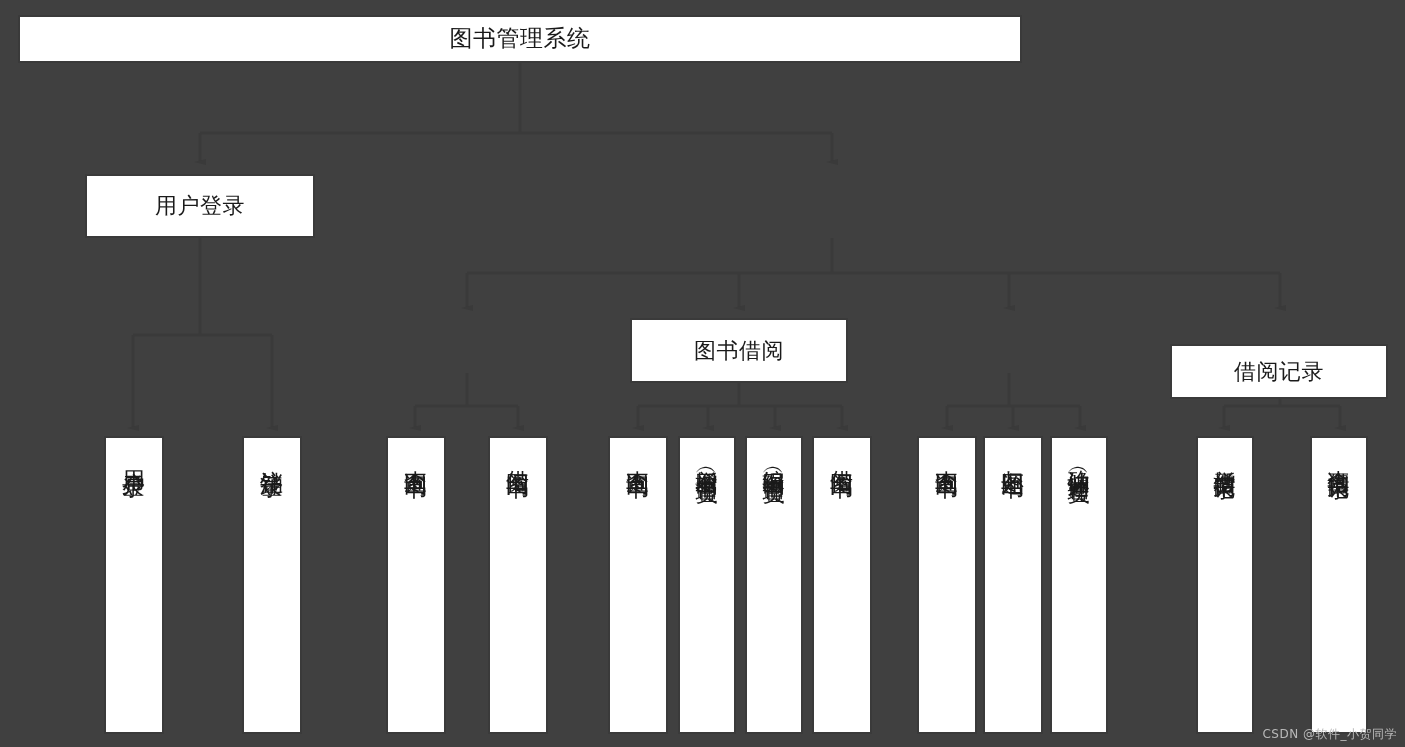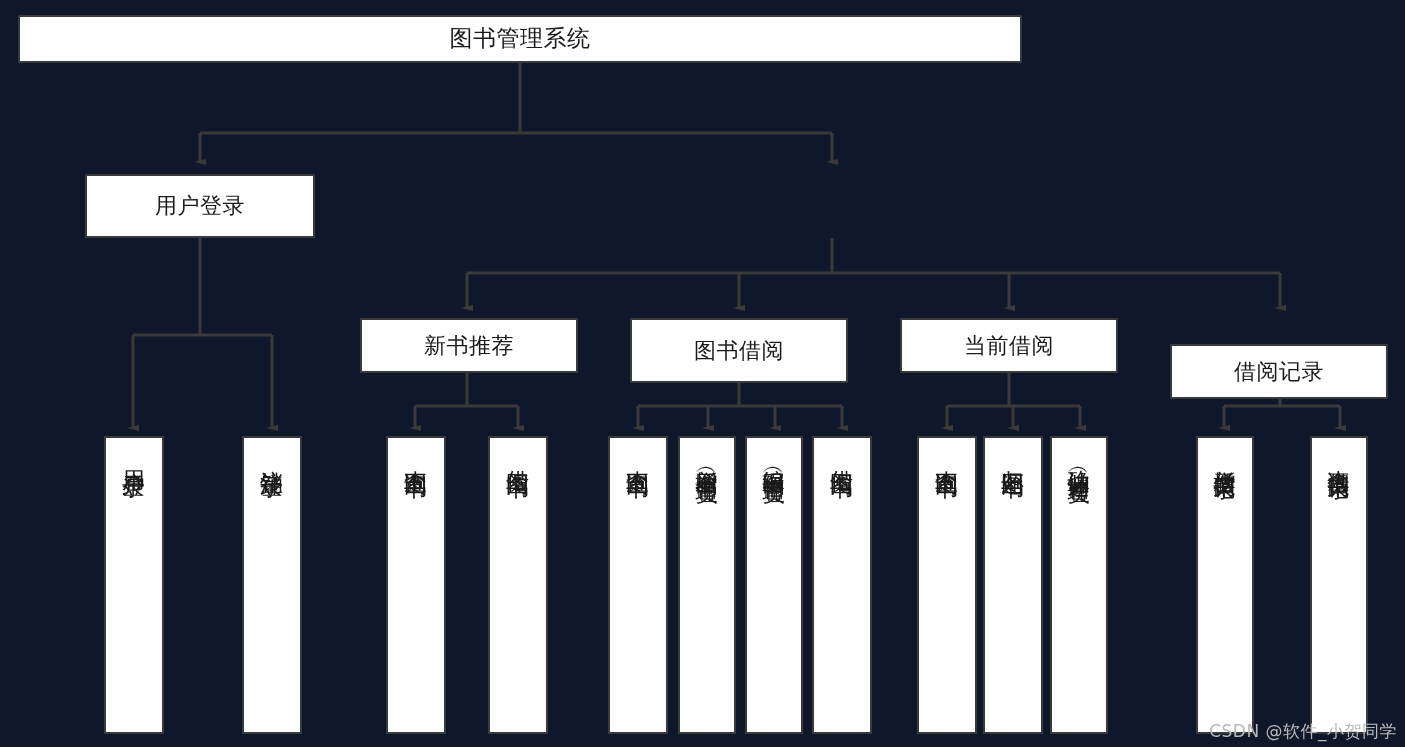--- a/index.html
+++ b/index.html
@@ -7,21 +7,21 @@
     padding: 0;
     background: #ffffff;
   }
   body {
     font-family: "DejaVu Sans", "Liberation Sans", sans-serif;
   }
   #canvas {
     position: relative;
     width: 1405px;
     height: 747px;
-    background: #0f172a;
+    background: #404040;
     overflow: hidden;
   }
   svg.wires {
     position: absolute;
     left: 0;
     top: 0;
     width: 1405px;
     height: 747px;
     pointer-events: none;
   }
@@ -61,21 +61,21 @@
     letter-spacing: 2px;
     white-space: nowrap;
   }
   .node.vert.tall .lbl {
     font-size: 22px;
   }
   .watermark {
     position: absolute;
     right: 8px;
     bottom: 4px;
-    font-size: 17px;
+    font-size: 12px;
     color: #b9b9b9;
     letter-spacing: 0.5px;
     white-space: nowrap;
   }
 </style>
 </head>
 <body>
 
 <div id="canvas">
 
@@ -130,28 +130,22 @@
   </svg>
 
   <div class="node root horiz" style="left:18px; top:15px; width:1004px; height:48px;">
     <span class="lbl">图书管理系统</span>
   </div>
 
   <div class="node horiz" style="left:85px; top:174px; width:230px; height:64px;">
     <span class="lbl">用户登录</span>
   </div>
 
-  <div class="node horiz" style="left:360px; top:318px; width:218px; height:55px;">
-    <span class="lbl">新书推荐</span>
-  </div>
   <div class="node horiz" style="left:630px; top:318px; width:218px; height:65px;">
     <span class="lbl">图书借阅</span>
-  </div>
-  <div class="node horiz" style="left:900px; top:318px; width:218px; height:55px;">
-    <span class="lbl">当前借阅</span>
   </div>
   <div class="node horiz" style="left:1170px; top:318px; width:218px; height:55px;margin-top:26px;">
     <span class="lbl">借阅记录</span>
   </div>
 
   <div class="node vert" style="left:104px; top:436px; width:60px; height:298px;">
     <span class="lbl">用户登录</span>
   </div>
   <div class="node vert" style="left:242px; top:436px; width:60px; height:298px;">
     <span class="lbl">注销登录</span>

